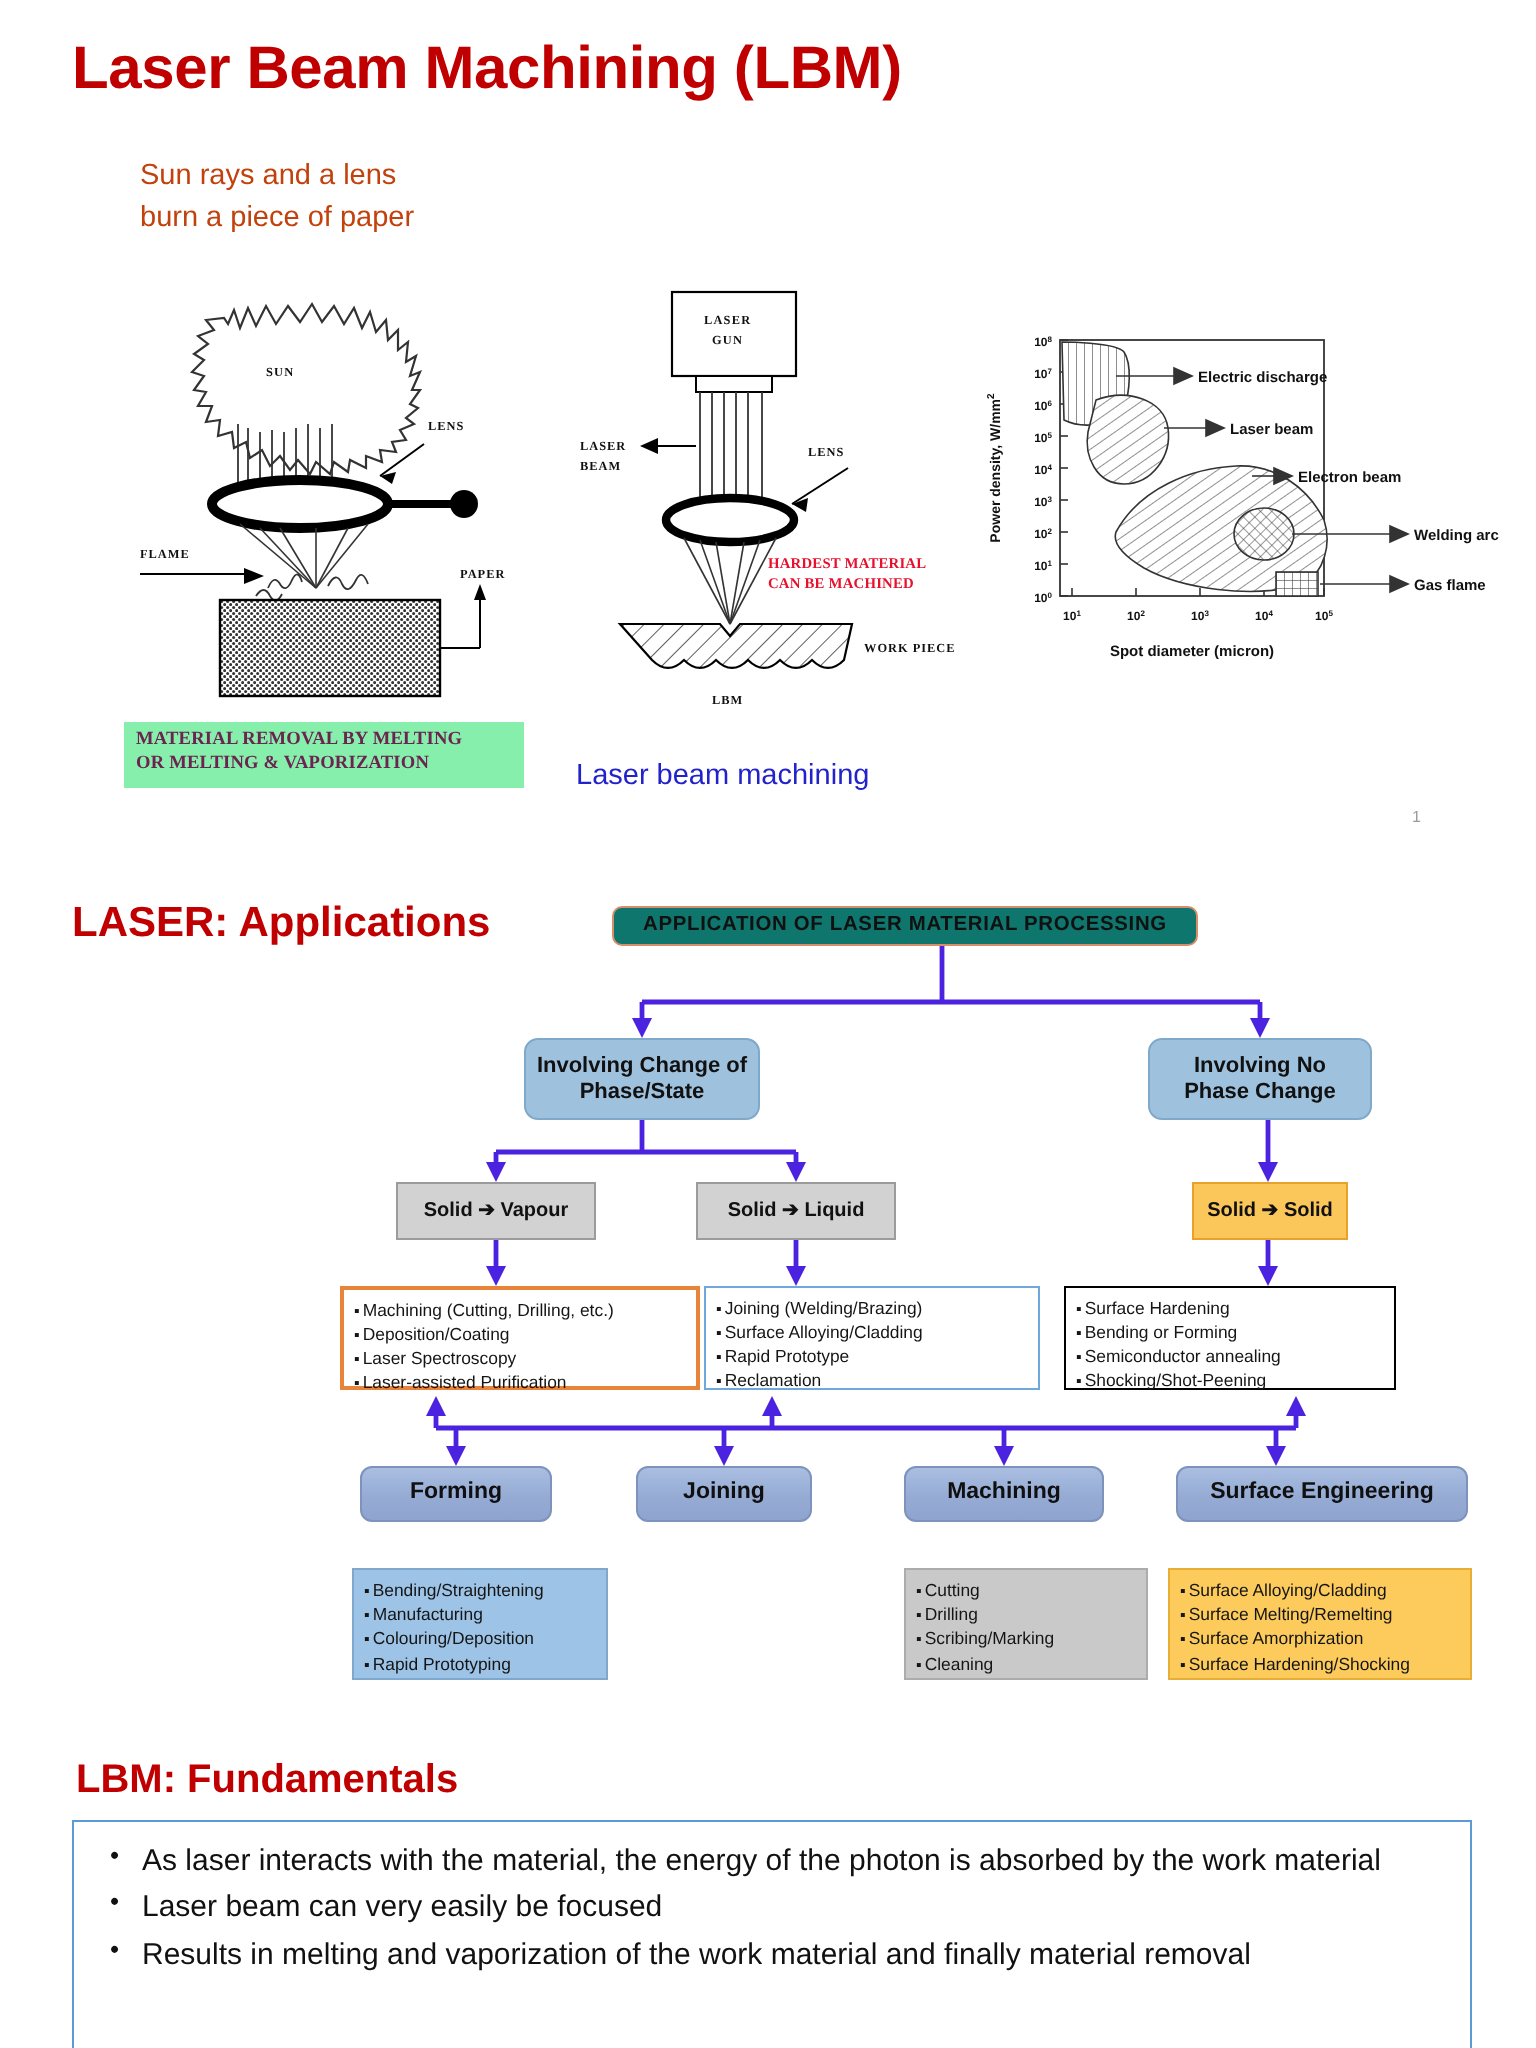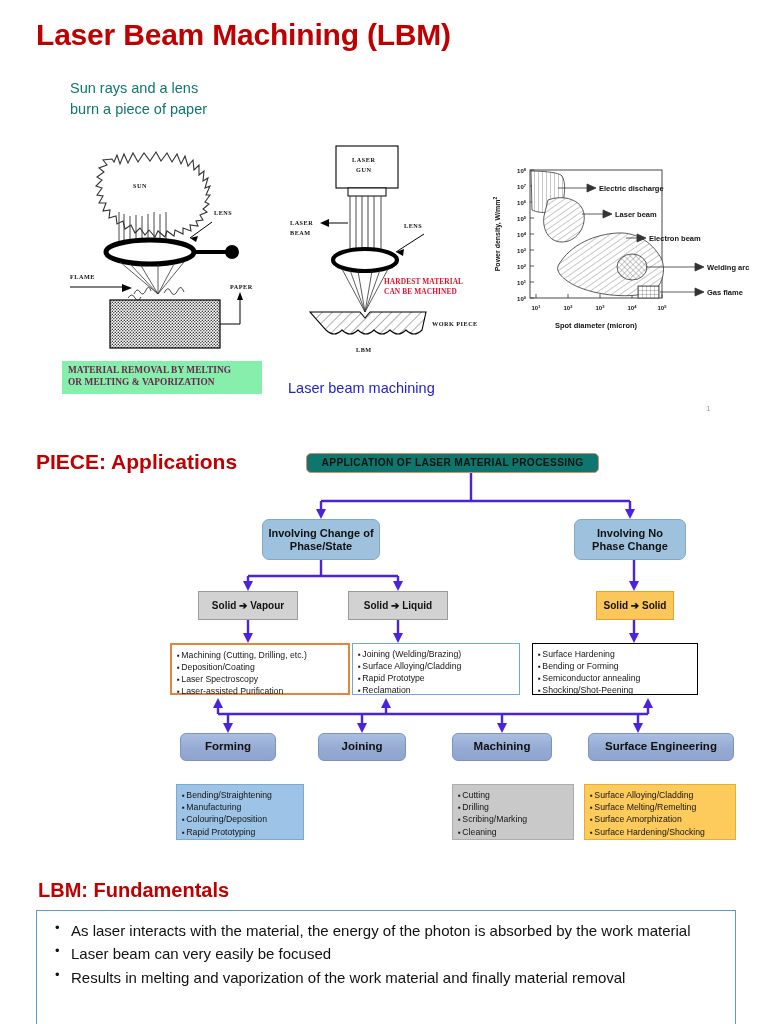--- a/index.html
+++ b/index.html
@@ -13,21 +13,21 @@
   .page { position: relative; width: 768px; height: 1024px; }
 
   
   .slide1-title {
     position: absolute; left: 36px; top: 18px;
     font-size: 30px; font-weight: bold; color: #C00000;
     letter-spacing: -0.2px;
   }
   .sun-caption {
     position: absolute; left: 70px; top: 78px;
-    font-size: 14.5px; color: #0f766e; line-height: 1.45;
+    font-size: 14.5px; color: #c2410c; line-height: 1.45;
   }
 
   
   .fig1 { position: absolute; left: 62px; top: 138px; width: 220px; height: 220px; }
   .fig1-cap {
     position: absolute; left: 62px; top: 361px;
     width: 200px; background: #86efac;
     padding: 4px 5px 5px 6px;
     font-family: "Liberation Serif", serif;
     font-size: 9.3px; font-weight: bold; color: #6B2450;
@@ -375,21 +375,21 @@
       <text x="113" y="29">Electric discharge</text>
       <text x="129" y="55">Laser beam</text>
       <text x="163" y="79">Electron beam</text>
       <text x="221" y="108">Welding arc</text>
       <text x="221" y="133">Gas flame</text>
     </g>
   </svg>
 
   <div class="pagenum">1</div>
 
-  <div class="slide2-title">PIECE: Applications</div>
+  <div class="slide2-title">LASER: Applications</div>
 
   <div class="flow">
 
     <svg class="conn" viewBox="0 0 768 420">
       <g stroke="#4B22E0" stroke-width="2.4" fill="none">
 
         <line x1="471" y1="33" x2="471" y2="61"></line>
         <line x1="321" y1="61" x2="630" y2="61"></line>
         <line x1="321" y1="61" x2="321" y2="72"></line>
         <line x1="630" y1="61" x2="630" y2="72"></line>

